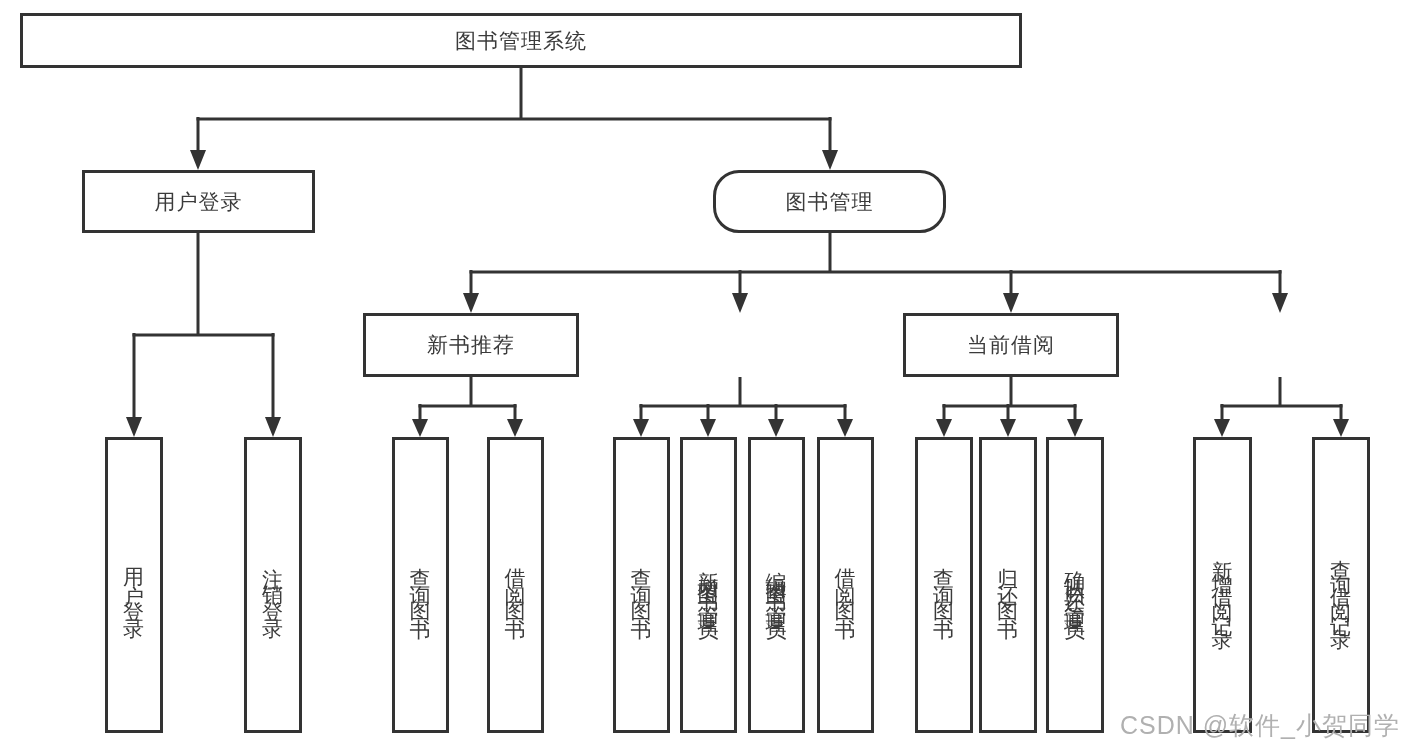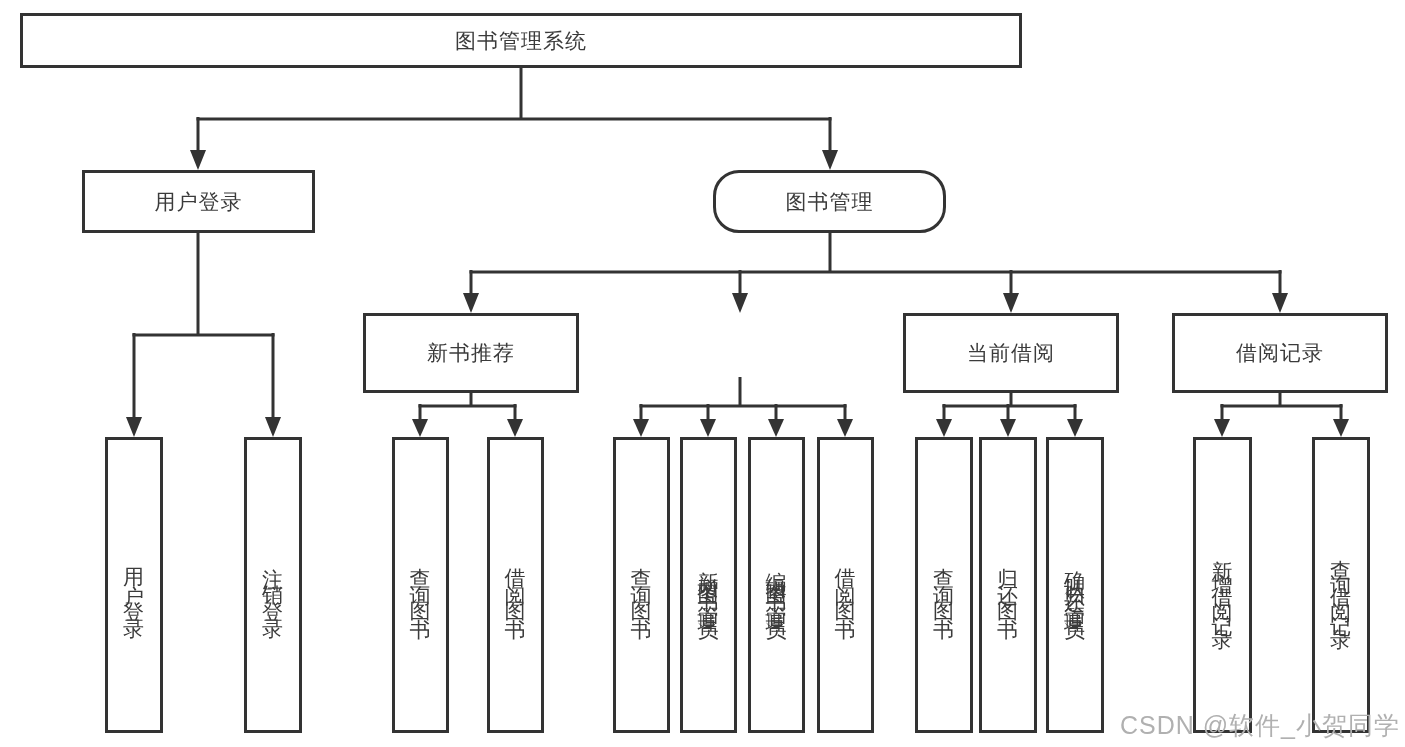--- a/index.html
+++ b/index.html
@@ -24,21 +24,21 @@
     display: flex;
     align-items: center;
     justify-content: center;
     color: #3b3b3b;
     font-size: 21px;
     letter-spacing: 1px;
     text-align: left;
   }
   .node.root   { left: 20px;  top: 13px;  width: 1002px; height: 55px; }
   .node.lvl2   { top: 170px; width: 233px; height: 63px; }
-  .node.lvl3   { top: 313px; width: 216px; height: 80px; }
+  .node.lvl3   { top: 313px; width: 216px; height: 64px; }
   .node.leaf   { top: 437px; height: 296px; }
   .leaf span {
     writing-mode: vertical-rl;
     text-orientation: mixed;
     letter-spacing: 17px;
     font-size: 21px;
     color: #3b3b3b;
     line-height: 1;
   }
   .leaf.mid span  { letter-spacing: 14px; }
@@ -128,21 +128,20 @@
     </g>
   </svg>
 
   <div class="node root">图书管理系统</div>
 
   <div class="node lvl2" style="left:82px;">用户登录</div>
   <div class="node lvl2" style="left:713px;border-radius:26px;">图书管理</div>
 
   <div class="node lvl3" style="left:363px;">新书推荐</div>
   <div class="node lvl3" style="left:903px;">当前借阅</div>
-  <div class="node lvl3" style="left:1172px;">借阅记录</div>
 
   <div class="node leaf" style="left:105px;width:58px;">
     <span>用户登录</span>
   </div>
   <div class="node leaf" style="left:244px;width:58px;">
     <span>注销登录</span>
   </div>
 
   <div class="node leaf" style="left:392px;width:57px;">
     <span>查询图书</span>

